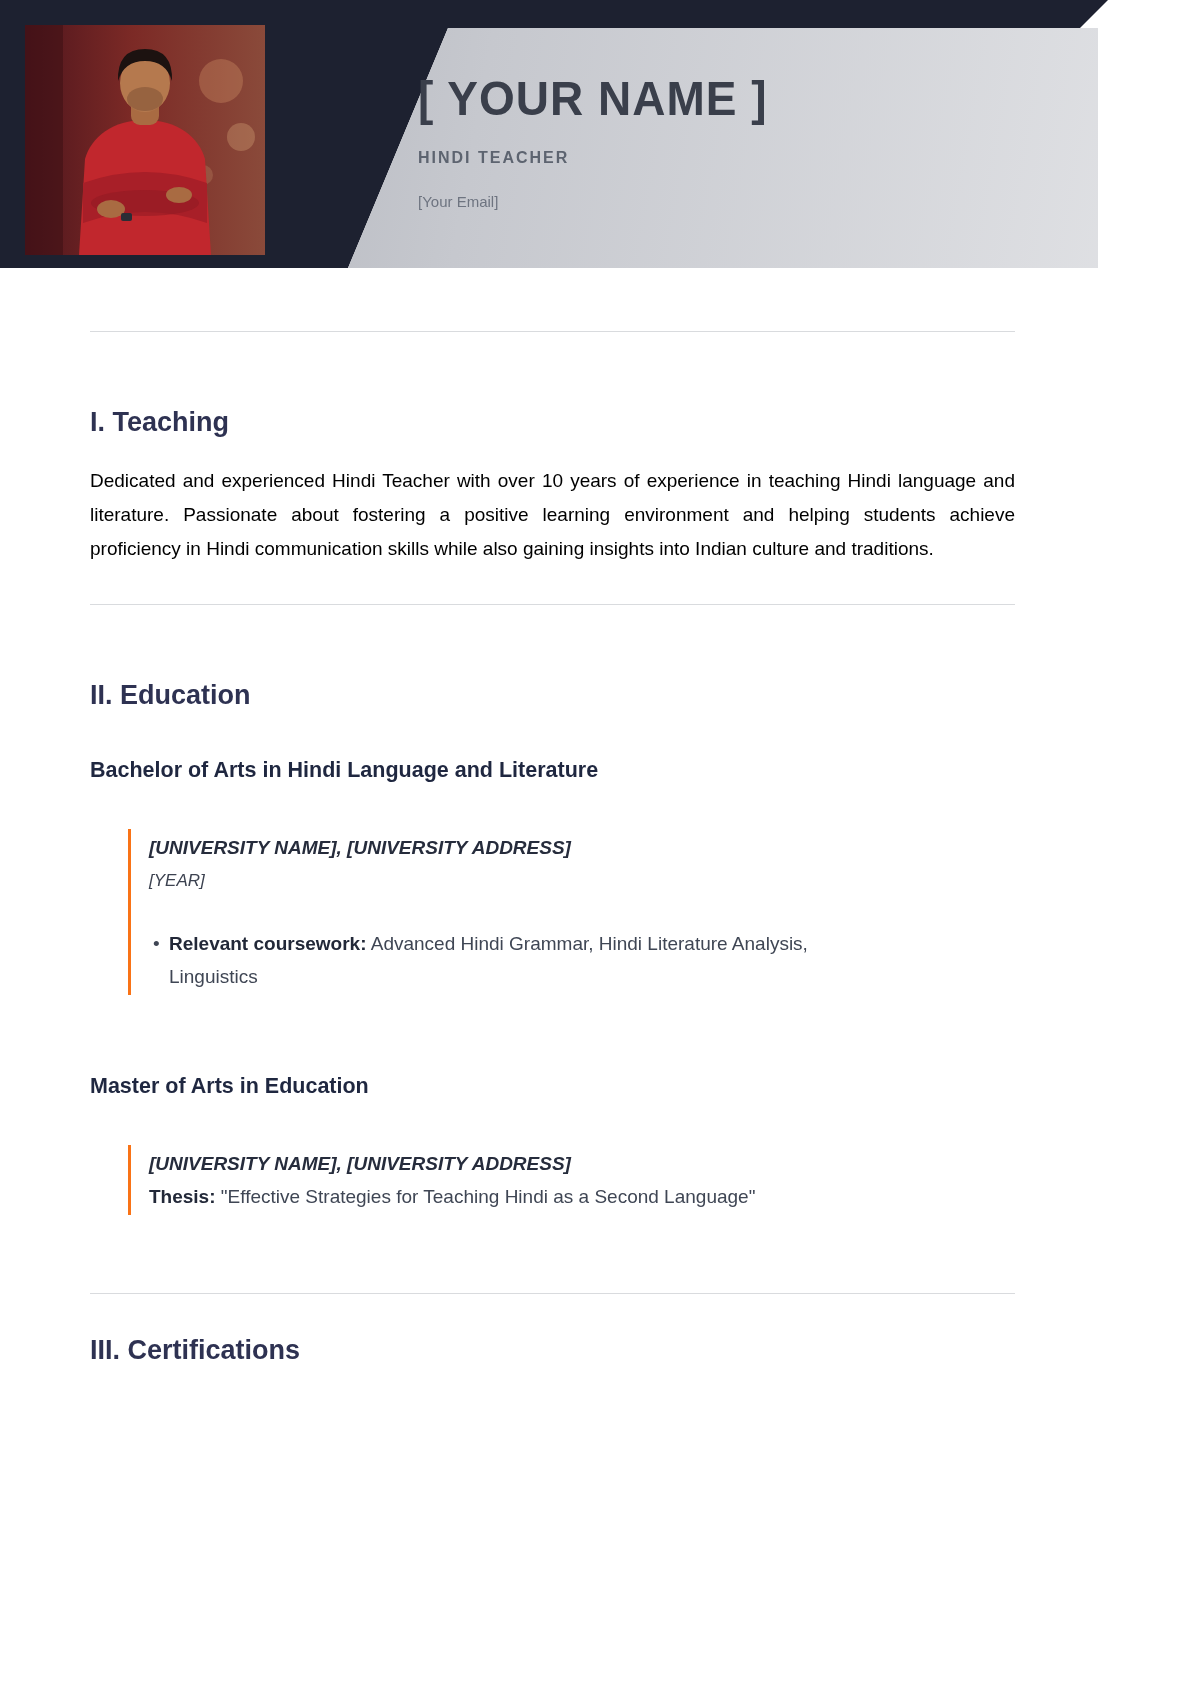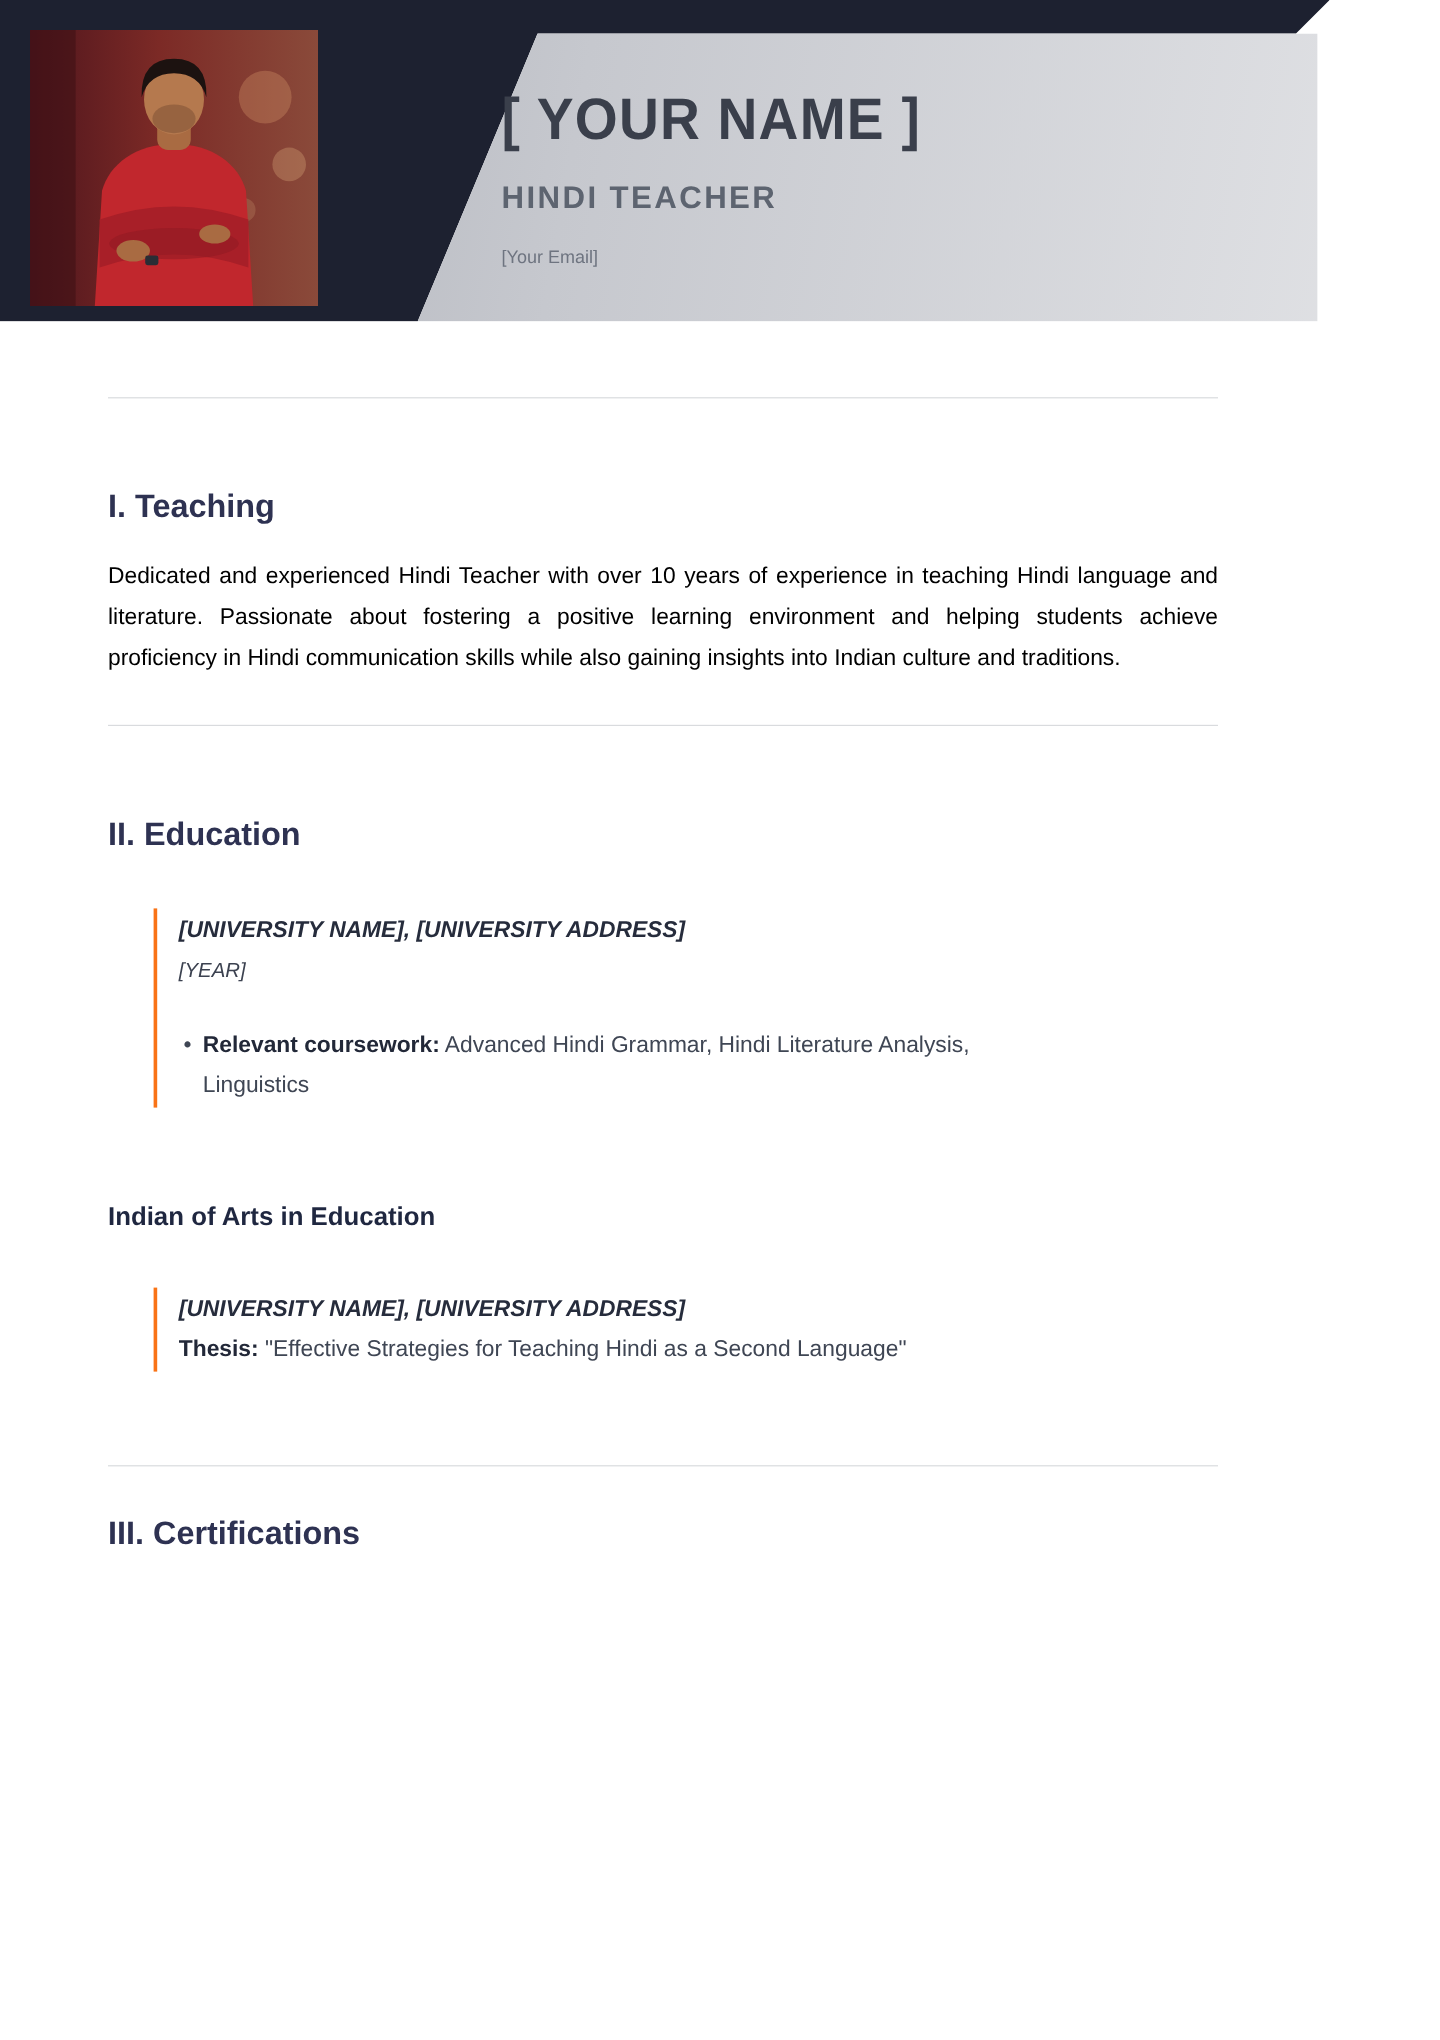--- a/index.html
+++ b/index.html
@@ -31,21 +31,21 @@
     overflow: hidden;
   }
   .photo svg { display: block; width: 100%; height: 100%; }
   .header-text { position: absolute; left: 418px; top: 72px; }
   .name {
     font-size: 46px; font-weight: 700; color: #3a3f4b;
     letter-spacing: 1px; line-height: 1.1;
     transform: scaleY(1.06); transform-origin: left top;
   }
   .role {
-    margin-top: 26px; font-size: 26px; font-weight: 600;
+    margin-top: 26px; font-size: 16px; font-weight: 600;
     color: #5d6470; letter-spacing: 2px;
   }
   .email { margin-top: 26px; font-size: 15px; color: #6e7480; }
 
   
   main { margin-left: 90px; width: 925px; }
   .doc-title {
     margin: 120px 0 0 0; text-align: center;
     font-size: 39px; font-weight: 700; color: #2c3050;
     letter-spacing: 0.5px; line-height: 45px;
@@ -149,30 +149,31 @@
 
     <hr class="hr1">
 
     <h2 class="h2-objective">I. Teaching</h2>
     <p class="body-text">Dedicated and experienced Hindi Teacher with over 10 years of experience in teaching Hindi language and literature. Passionate about fostering a positive learning environment and helping students achieve proficiency in Hindi communication skills while also gaining insights into Indian culture and traditions.</p>
 
     <hr class="hr2">
 
     <h2 class="h2-education">II. Education</h2>
 
+    <h3>Bachelor of Arts in Hindi Language and Literature</h3>
     <div class="detail-block">
       <div class="inst">[UNIVERSITY NAME], [UNIVERSITY ADDRESS]</div>
       <div class="yr">[YEAR]</div>
       <div class="bullet-row">
         <span class="bullet-marker">•</span>
         <span class="bullet-text"><span class="b">Relevant coursework:</span> <span>Advanced Hindi Grammar, Hindi Literature Analysis, Linguistics</span></span>
       </div>
     </div>
 
-    <h3 class="h3-gap-lg">Indian of Arts in Education</h3>
+    <h3 class="h3-gap-lg">Master of Arts in Education</h3>
     <div class="detail-block">
       <div class="inst">[UNIVERSITY NAME], [UNIVERSITY ADDRESS]</div>
       <div class="plain-line"><span class="b">Thesis:</span> <span>"Effective Strategies for Teaching Hindi as a Second Language"</span></div>
     </div>
 
     <hr class="hr3">
 
     <h2 class="h2-cert">III. Certifications</h2>
 
   </main>

